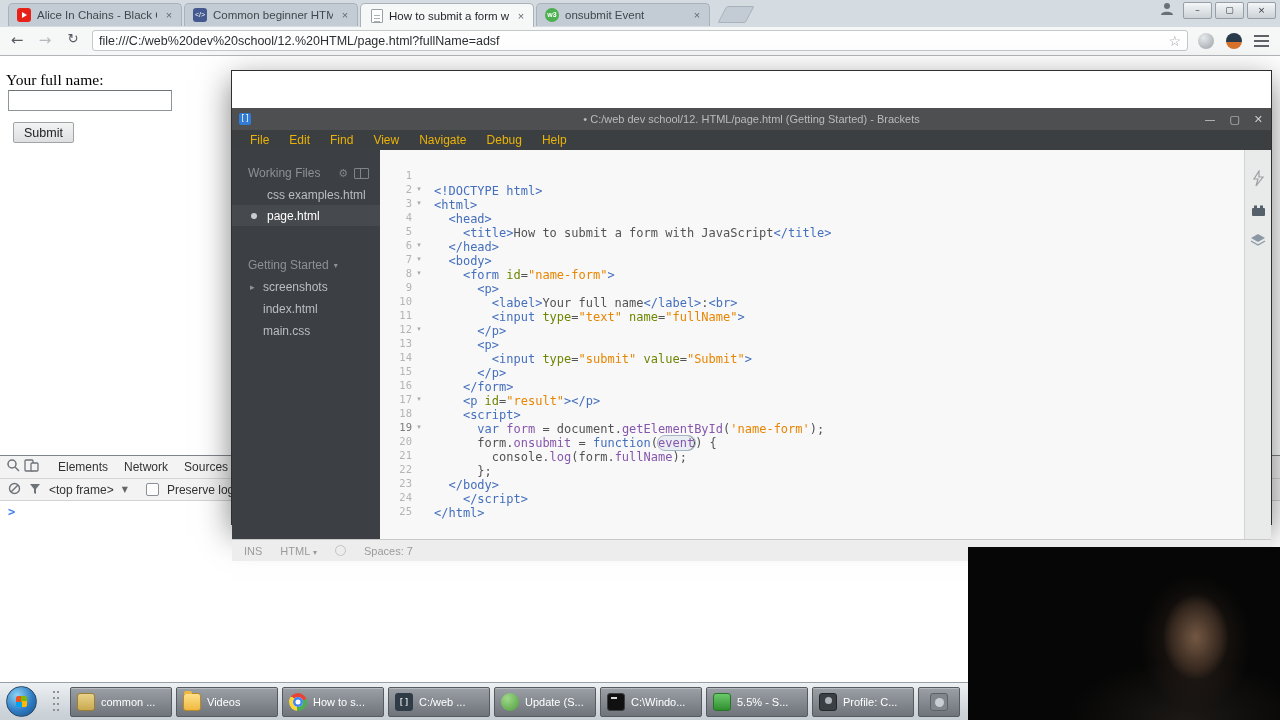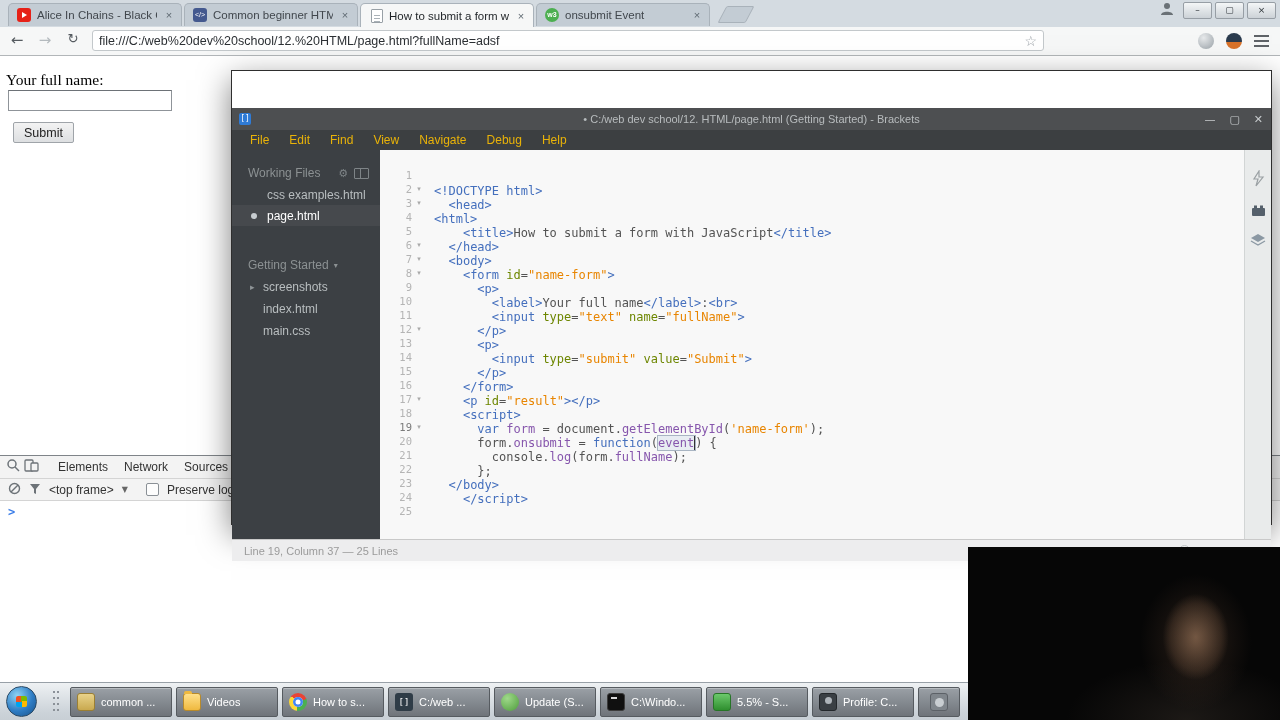--- a/index.html
+++ b/index.html
@@ -28,21 +28,21 @@
   .fav-w3schools::after{content:"w3";}
   .newtab-btn{position:absolute;left:722px;top:6px;width:26px;height:15px;background:#c3ccd4;
        border:1px solid #a9b2ba;border-radius:2px;transform:skewX(-28deg);}
   .win-right{position:absolute;right:4px;top:1px;display:flex;align-items:center;gap:3px;}
   .profile-glyph{margin-right:6px;display:inline-block;}
   .cwin-btn{width:27px;height:15px;background:linear-gradient(#f4f6f7,#ccd2d7);border:1px solid #979ea5;
        border-radius:2px;font-size:9px;line-height:14px;text-align:center;color:#2f353a;}
   .toolbar{position:absolute;left:0;top:27px;width:1280px;height:29px;background:#f6f7f7;border-bottom:1px solid #b2b6b9;box-sizing:border-box;}
   .navbtn{position:absolute;top:4px;font-size:15px;color:#555b60;width:22px;text-align:center;}
   .navbtn.disabled{color:#b4babe;}
-  .omnibox{position:absolute;left:92px;top:3px;width:952px;height:21px;background:#fff;border:1px solid #c3c8cb;
+  .omnibox{position:absolute;left:92px;top:3px;width:1096px;height:21px;background:#fff;border:1px solid #c3c8cb;
        border-radius:3px;display:flex;align-items:center;padding:0 6px;box-sizing:border-box;}
   .omni-input{flex:1;border:none;outline:none;background:transparent;font-size:12.5px;color:#2c3034;
        font-family:"Liberation Sans",sans-serif;padding:0;}
   .omni-star{color:#9aa0a6;font-size:14px;line-height:14px;}
   .ext-icon{position:absolute;top:6px;width:16px;height:16px;border-radius:50%;}
   .ext-1{left:1198px;background:radial-gradient(circle at 35% 30%,#e8eaec,#9aa2a8);}
   .ext-2{left:1226px;background:linear-gradient(180deg,#2b3b4e 55%,#d8722a 55%);}
   .menu-btn{position:absolute;left:1254px;top:8px;width:15px;height:2px;background:#5f6368;
        box-shadow:0 5px 0 #5f6368,0 10px 0 #5f6368;}
   
@@ -99,21 +99,21 @@
   .gut-fold{width:14px;text-align:center;font-size:7px;color:#a9a9a9;line-height:14px;}
   .bk-code{flex:1;padding-top:34px;padding-left:6px;overflow:hidden;}
   .code-row{height:14px;line-height:14px;font-family:"DejaVu Sans Mono",monospace;font-size:12px;white-space:pre;color:#535353;}
   .c-pl{color:#535353;}
   .c-tag{color:#446fbd;}
   .c-attr{color:#6d8600;}
   .c-str{color:#e88501;}
   .c-kw{color:#446fbd;}
   .c-def{color:#8757ad;}
   .c-prop{color:#8757ad;}
-  .tok-cursor{outline:1px solid #a8b4c2;background:rgba(170,195,220,.2);border-right:1px solid #333;}
+  .tok-cursor{outline:1px solid #a8b4c2;background:rgba(170,195,220,.2);border-right:1px solid #333;border-radius:7px;}
   .bk-rail{width:27px;background:#e9ebeb;border-left:1px solid #d2d5d5;box-sizing:border-box;flex:0 0 auto;
        display:flex;flex-direction:column;align-items:center;padding-top:20px;gap:12px;}
   .bk-status{height:22px;background:#ededee;border-top:1px solid #c9c9c9;box-sizing:border-box;display:flex;align-items:center;
        padding:0 14px 0 12px;font-size:11px;color:#9b9b9b;}
   .st-left{flex:1;}
   .st-right{display:flex;align-items:center;gap:18px;}
   .st-circle{width:9px;height:9px;border:1.5px solid #c0c4c6;border-radius:50%;}
 
   
   .taskbar{position:absolute;left:0;top:682px;width:1280px;height:54px;
@@ -412,42 +412,43 @@
               <div class="gut-num">24</div>
               <div class="gut-fold ico"></div>
             </div>
             <div class="gut-row">
               <div class="gut-num">25</div>
               <div class="gut-fold ico"></div>
             </div>
           </div>
         <div class="bk-code">
             <div class="code-row"><span class="c-tag">&lt;!DOCTYPE html&gt;</span></div>
+            <div class="code-row"><span class="c-tag">&lt;html&gt;</span></div>
             <div class="code-row"><span class="c-pl">  </span><span class="c-tag">&lt;head&gt;</span></div>
-            <div class="code-row"><span class="c-tag">&lt;html&gt;</span></div>
             <div class="code-row"><span class="c-pl">    </span><span class="c-tag">&lt;title&gt;</span><span class="c-pl">How to submit a form with JavaScript</span><span class="c-tag">&lt;/title&gt;</span></div>
             <div class="code-row"><span class="c-pl">  </span><span class="c-tag">&lt;/head&gt;</span></div>
             <div class="code-row"><span class="c-pl">  </span><span class="c-tag">&lt;body&gt;</span></div>
             <div class="code-row"><span class="c-pl">    </span><span class="c-tag">&lt;form </span><span class="c-attr">id</span><span class="c-pl">=</span><span class="c-str">"name-form"</span><span class="c-tag">&gt;</span></div>
             <div class="code-row"><span class="c-pl">      </span><span class="c-tag">&lt;p&gt;</span></div>
             <div class="code-row"><span class="c-pl">        </span><span class="c-tag">&lt;label&gt;</span><span class="c-pl">Your full name</span><span class="c-tag">&lt;/label&gt;</span><span class="c-pl">:</span><span class="c-tag">&lt;br&gt;</span></div>
             <div class="code-row"><span class="c-pl">        </span><span class="c-tag">&lt;input </span><span class="c-attr">type</span><span class="c-pl">=</span><span class="c-str">"text"</span><span class="c-pl"> </span><span class="c-attr">name</span><span class="c-pl">=</span><span class="c-str">"fullName"</span><span class="c-tag">&gt;</span></div>
             <div class="code-row"><span class="c-pl">      </span><span class="c-tag">&lt;/p&gt;</span></div>
             <div class="code-row"><span class="c-pl">      </span><span class="c-tag">&lt;p&gt;</span></div>
             <div class="code-row"><span class="c-pl">        </span><span class="c-tag">&lt;input </span><span class="c-attr">type</span><span class="c-pl">=</span><span class="c-str">"submit"</span><span class="c-pl"> </span><span class="c-attr">value</span><span class="c-pl">=</span><span class="c-str">"Submit"</span><span class="c-tag">&gt;</span></div>
             <div class="code-row"><span class="c-pl">      </span><span class="c-tag">&lt;/p&gt;</span></div>
             <div class="code-row"><span class="c-pl">    </span><span class="c-tag">&lt;/form&gt;</span></div>
             <div class="code-row"><span class="c-pl">    </span><span class="c-tag">&lt;p </span><span class="c-attr">id</span><span class="c-pl">=</span><span class="c-str">"result"</span><span class="c-tag">&gt;&lt;/p&gt;</span></div>
             <div class="code-row"><span class="c-pl">    </span><span class="c-tag">&lt;script&gt;</span></div>
             <div class="code-row"><span class="c-pl">      </span><span class="c-kw">var</span><span class="c-pl"> </span><span class="c-def">form</span><span class="c-pl"> = document.</span><span class="c-prop">getElementById</span><span class="c-pl">(</span><span class="c-str">'name-form'</span><span class="c-pl">);</span></div>
             <div class="code-row"><span class="c-pl">      form.</span><span class="c-prop">onsubmit</span><span class="c-pl"> = </span><span class="c-kw">function</span><span class="c-pl">(</span><span class="c-def tok-cursor">event</span><span class="c-pl">) {</span></div>
             <div class="code-row"><span class="c-pl">        console.</span><span class="c-prop">log</span><span class="c-pl">(form.</span><span class="c-prop">fullName</span><span class="c-pl">);</span></div>
             <div class="code-row"><span class="c-pl">      };</span></div>
             <div class="code-row"><span class="c-pl">  </span><span class="c-tag">&lt;/body&gt;</span></div>
             <div class="code-row"><span class="c-pl">    </span><span class="c-tag">&lt;/script&gt;</span></div>
+            <div class="code-row"><span class="c-tag">&lt;/html&gt;</span></div>
             <div class="code-row"><span class="c-pl"></span></div>
           </div>
       </div>
       <div class="bk-rail">
         <span>
           <svg width="15" height="17">
               <path d="M8 1 L3 9 H7 L5 16 L12 7 H8 Z" fill="none" stroke="#9aa0a3" stroke-width="1.2"></path>
             </svg>
         </span>
         <span>
@@ -459,21 +460,20 @@
         </span>
         <span>
           <svg width="16" height="14">
               <path d="M8 1 L15 5 8 9 1 5 Z" fill="#8b98a3"></path>
               <path d="M1 8 L8 12 15 8" fill="none" stroke="#8b98a3" stroke-width="1.3"></path>
             </svg>
         </span>
       </div>
     </div>
     <div class="bk-status">
-      <span class="st-left">Line 19, Column 37 — 25 Lines</span>
       <span class="st-right">
         <span>INS</span>
         <span>
           <span>HTML</span>
           <span class="ico" style="font-size:8px;">▾</span>
         </span>
         <span class="st-circle"></span>
         <span>Spaces: 7</span>
       </span>
     </div>

